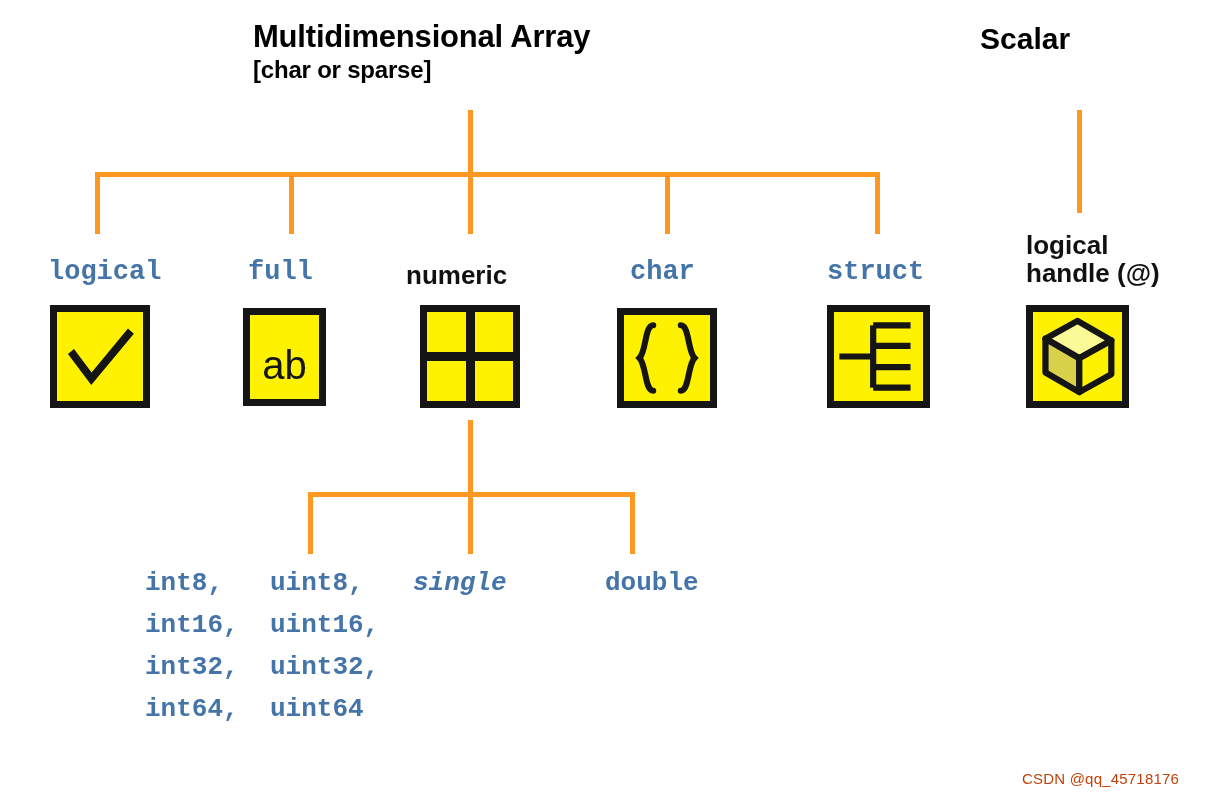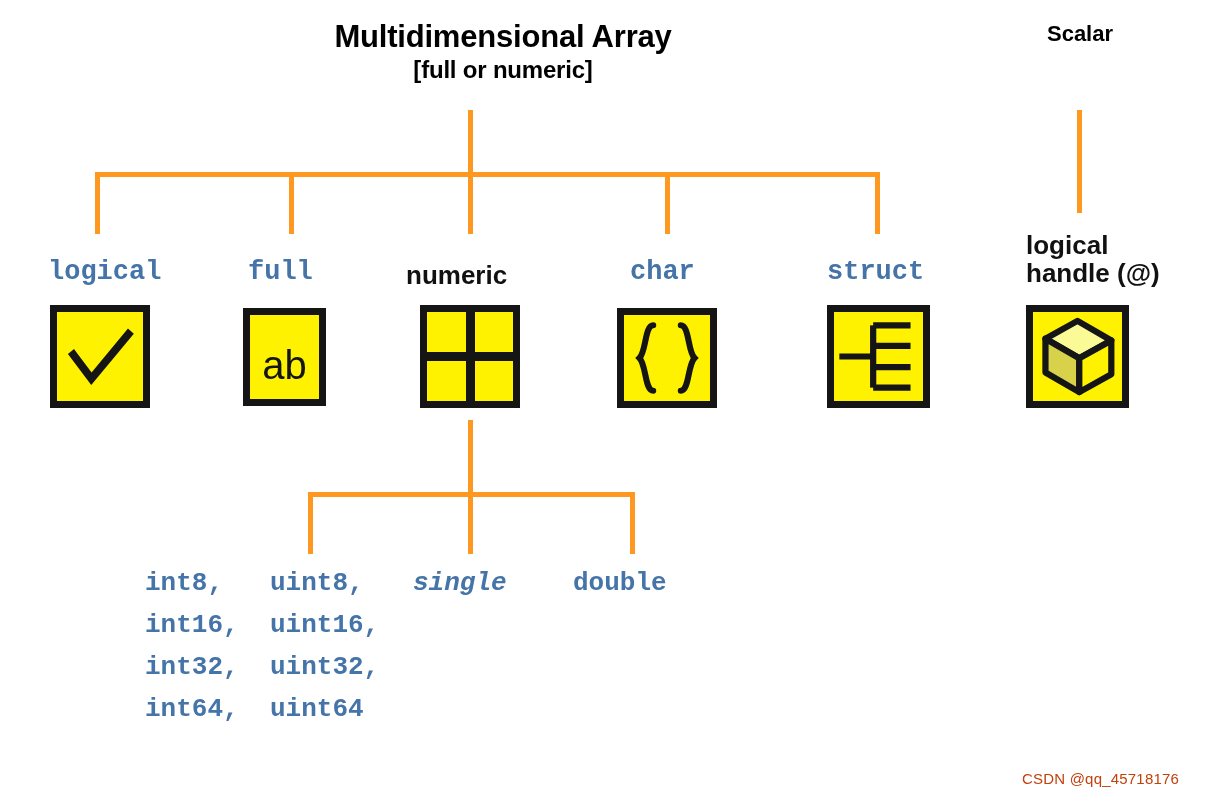--- a/index.html
+++ b/index.html
@@ -22,42 +22,42 @@
     width: 1206px;
     height: 800px;
   }
 
   
   .heading {
     position: absolute;
     font-family: "Liberation Sans", sans-serif;
     font-weight: bold;
     color: #000000;
-    text-align: center;
+    text-align: left;
     line-height: 1.12;
     white-space: nowrap;
   }
   #title-multidim {
     left: 253px;
     top: 20px;
     width: 500px;
     font-size: 31px;
     letter-spacing: -0.2px;
   }
   #title-multidim .sub {
     display: block;
     font-size: 24px;
     font-weight: bold;
     margin-top: 2px;
   }
   #title-scalar {
     left: 980px;
     top: 22px;
     width: 200px;
-    font-size: 22px;
+    font-size: 30px;
   }
 
   
   .line {
     position: absolute;
     background: #FF9820;
   }
   .line-v { width: 5px; }
   .line-h { height: 5px; }
 
@@ -145,42 +145,42 @@
     height: 42px;
     white-space: nowrap;
   }
   #numeric-types .cell {
     display: inline-block;
     vertical-align: top;
   }
   #numeric-types .c-int    { width: 125px; }
   #numeric-types .c-uint   { width: 143px; }
   #numeric-types .c-single { width: 160px; font-style: italic; }
-  #numeric-types .c-double { width: 140px; }
+  #numeric-types .c-double { width: 140px; margin-left: 32px; }
 
   
   #watermark {
     position: absolute;
     left: 1022px;
     top: 770px;
     font-family: "Liberation Sans", sans-serif;
     font-size: 15px;
     color: #c2410c;
     white-space: nowrap;
     letter-spacing: 0.2px;
   }
 </style>
 </head>
 <body>
 
 <div id="diagram-root">
 
   <div class="heading" id="title-multidim">
     <span>Multidimensional Array</span>
-    <span class="sub">[full or numeric]</span>
+    <span class="sub">[char or sparse]</span>
   </div>
 
   <div class="heading" id="title-scalar">
     <span>Scalar</span>
   </div>
 
   <div class="line line-v" style="left:468px; top:110px; height:65px;"></div>
 
   <div class="line line-h" style="left:95px; top:172px; width:785px;"></div>
 

